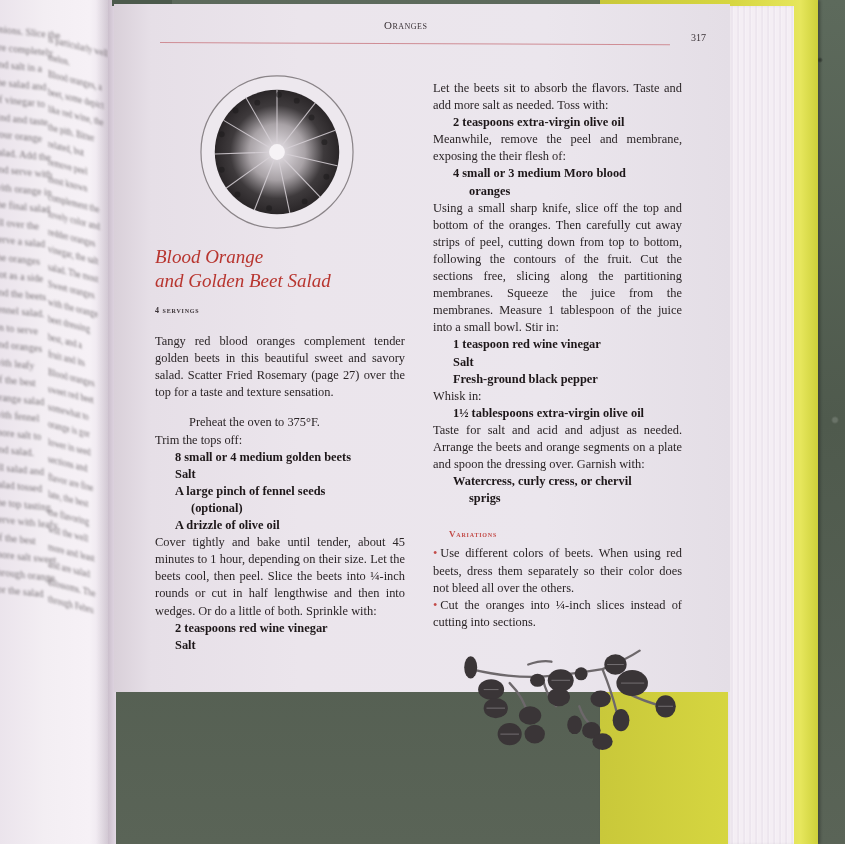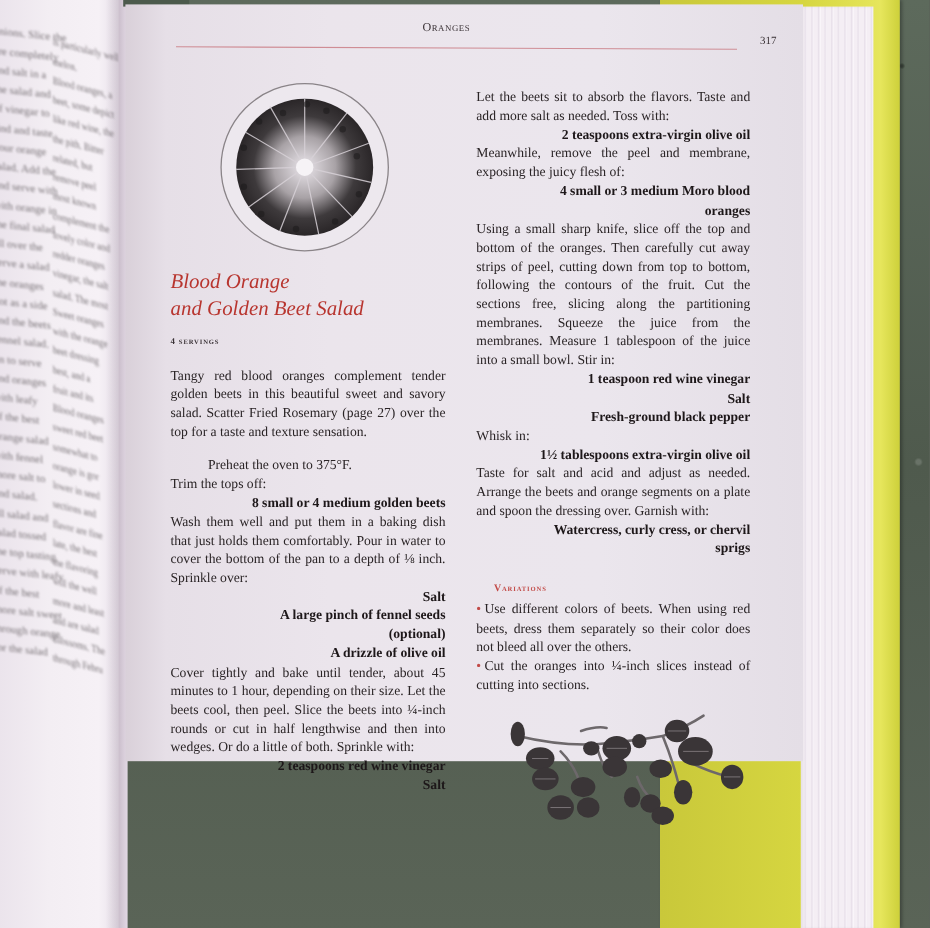--- a/index.html
+++ b/index.html
@@ -78,21 +78,21 @@
     .col-right { left: 319px; top: 76px; width: 249px; }
     .title {
       color: #b8352f; font-size: 19px; line-height: 24px; margin: 0; font-weight: normal; font-style: italic;
     }
     .servings {
       font-size: 8px; letter-spacing: 0.8px; font-weight: bold; color: #3a3236;
       margin: 9px 0 14px 0; font-variant: small-caps;
     }
     .p { margin: 0; text-align: justify; }
     .p.gap { margin-top: 13px; margin-left: 34px; }
-    .ing { font-weight: bold; margin: 0 0 0 20px; color: #1d1719; text-align: right; }
+    .ing { font-weight: bold; margin: 0 0 0 20px; color: #1d1719; }
     .ing .cont { display: block; padding-left: 16px; }
     .variations-head {
       color: #c24a47; font-size: 9px; letter-spacing: 0.8px; font-weight: bold;
       margin: 19px 0 2px 16px; font-variant: small-caps;
     }
     .bullet { color: #c24a47; margin-right: 3px; }
     .watercress-illus {
       position: absolute; left: 340px; top: 637px; width: 232px; height: 112px;
     }
   </style>
@@ -225,36 +225,35 @@
   <div class="col col-left">
     <h1 class="title">
       <span>Blood Orange</span><br>
       <span>and Golden Beet Salad</span>
     </h1>
     <div class="servings">4 servings</div>
     <p class="p">Tangy red blood oranges complement tender golden beets in this beautiful sweet and savory salad. Scatter Fried Rosemary (page 27) over the top for a taste and texture sensation.</p>
     <p class="p gap">Preheat the oven to 375°F.</p>
     <p class="p">Trim the tops off:</p>
     <p class="ing">8 small or 4 medium golden beets</p>
-    <p class="p">Wash them well and put them in a baking dish that just holds them comfortably. Pour in water to cover the bottom of the pan to a depth of ⅛ inch. Sprinkle over:</p>
     <p class="ing">Salt</p>
     <p class="ing">
       <span>A large pinch of fennel seeds</span>
       <span class="cont">(optional)</span>
     </p>
     <p class="ing">A drizzle of olive oil</p>
     <p class="p">Cover tightly and bake until tender, about 45 minutes to 1 hour, depending on their size. Let the beets cool, then peel. Slice the beets into ¼-inch rounds or cut in half lengthwise and then into wedges. Or do a little of both. Sprinkle with:</p>
     <p class="ing">2 teaspoons red wine vinegar</p>
     <p class="ing">Salt</p>
   </div>
 
   <div class="col col-right">
     <p class="p">Let the beets sit to absorb the flavors. Taste and add more salt as needed. Toss with:</p>
     <p class="ing">2 teaspoons extra-virgin olive oil</p>
-    <p class="p">Meanwhile, remove the peel and membrane, exposing the juicy flesh of:</p>
+    <p class="p">Meanwhile, remove the peel and membrane, exposing the their flesh of:</p>
     <p class="ing">
       <span>4 small or 3 medium Moro blood</span>
       <span class="cont">oranges</span>
     </p>
     <p class="p">Using a small sharp knife, slice off the top and bottom of the oranges. Then carefully cut away strips of peel, cutting down from top to bottom, following the contours of the fruit. Cut the sections free, slicing along the partitioning membranes. Squeeze the juice from the membranes. Measure 1 tablespoon of the juice into a small bowl. Stir in:</p>
     <p class="ing">1 teaspoon red wine vinegar</p>
     <p class="ing">Salt</p>
     <p class="ing">Fresh-ground black pepper</p>
     <p class="p">Whisk in:</p>
     <p class="ing">1½ tablespoons extra-virgin olive oil</p>

